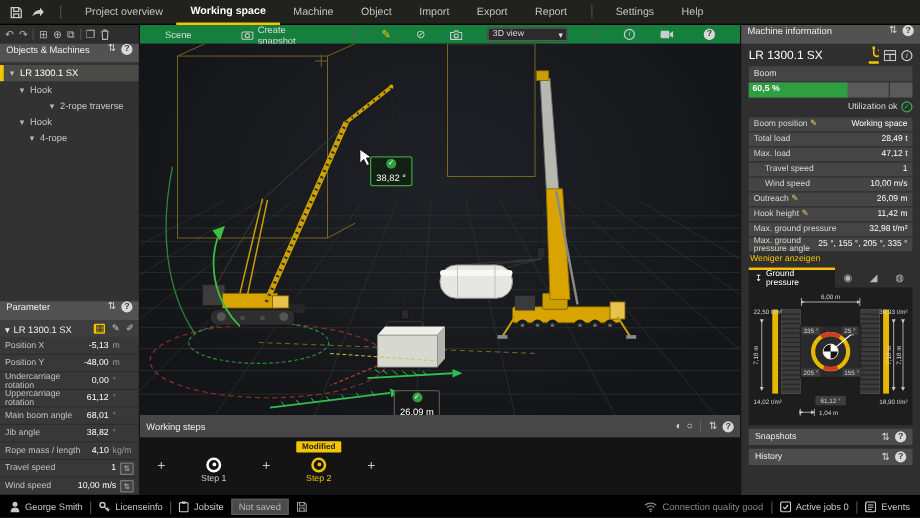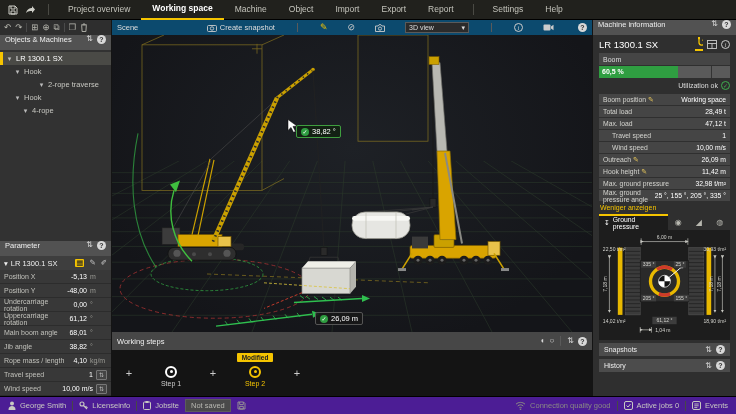--- a/index.html
+++ b/index.html
@@ -42,31 +42,31 @@
   .param-machine .sp { flex:1; }
   .picon { font-size:7.5px; color:#ccc; line-height:1; margin-left:2px; }
   .picon.active { background:#f5c400; color:#222; padding:0 1px; border-radius:1px; }
   .param-row { height:14px; display:flex; align-items:center; padding:0 4px; background:#383838; border-bottom:1px solid #2c2c2c; font-size:7px; flex:0 0 auto; }
   .param-row .lbl { flex:1; color:#c2c2bc; }
   .param-row .val { color:#fff; text-align:right; }
   .param-row .unit { width:17px; text-align:left; color:#9a9a94; margin-left:3px; }
   .stepper { width:11px; height:10px; border:1px solid #777; border-radius:1px; margin-left:3px; display:flex; align-items:center; justify-content:center; color:#bbb; font-size:6px; background:#444; }
 
   
-  .scene-header { height:15px; background:#0c4a6e; display:flex; align-items:center; padding:0 5px; font-size:7.5px; color:#ddd; gap:20px; flex:0 0 auto; }
+  .scene-header { height:15px; background:#15803d; display:flex; align-items:center; padding:0 20px; font-size:7.5px; color:#ddd; gap:20px; flex:0 0 auto; }
   .scene-header .sp { flex:1; }
   .sh-btn { display:flex; align-items:center; gap:3px; color:#ddd; }
   .sh-sep { width:1px; height:9px; background:#5a5a5a; margin:0 2px; }
   .sh-icon { font-size:9px; line-height:1; color:#ccc; }
   .sh-icon.yellow { color:#f5c400; }
   .select { height:11px; min-width:64px; background:#2b2b2b; border:1px solid #5a5a5a; display:flex; align-items:center; padding:0 3px; gap:4px; font-size:7px; color:#ddd; }
   .select .sp { flex:1; }
   .viewport { flex:1; position:relative; background:radial-gradient(ellipse at 50% 38%, #1e2126 0%, #141519 78%); overflow:hidden; }
   .viewport svg { position:absolute; inset:0; width:100%; height:100%; }
-  .badge { position:absolute; display:flex; align-items:center; gap:3px; font-size:7.5px; color:#fff; padding:1px 4px; border-radius:2px; }
+  .badge { position:absolute; display:flex; align-items:center; gap:3px; font-size:7.5px; color:#fff; padding:1px 4px; border-radius:2px;flex-direction:column; }
   .badge .check { width:8px; height:8px; border-radius:50%; background:#2f9e41; color:#fff; font-size:6px; line-height:8px; text-align:center; flex:0 0 auto; }
   .badge .check::before { content:"✓"; }
   .badge-angle { left:184px; top:90px; background:rgba(18,34,18,.92); border:1px solid #3f9e3f; }
   .badge-dist { left:203px; top:277px; background:rgba(24,24,24,.92); border:1px solid #555; }
 
   
   .ws-header { height:18px; background:#474747; display:flex; align-items:center; padding:0 5px; font-size:7.5px; color:#eee; flex:0 0 auto; }
   .ws-header .sp { flex:1; }
   .ws-body { height:46px; background:#141414; display:flex; align-items:center; padding:0 10px; flex:0 0 auto; }
   .ws-plus { color:#ccc; font-size:11px; width:14px; text-align:center; }
@@ -107,21 +107,21 @@
   .gp-tab-active { background:#1d1d1d; border-top:2px solid #f5c400; display:flex; align-items:center; gap:3px; padding:0 5px; font-size:6.8px; color:#fff; }
   .gp-tab-btn { width:21px; display:flex; align-items:center; justify-content:center; color:#b8b8b0; font-size:8px; }
   .gp-diagram { background:#1d1d1d; padding:2px; }
   .gp-diagram svg { display:block; width:100%; height:106px; }
 
   .mi-sec { height:13px; background:#4c4c4c; margin:3px 6px 0; display:flex; align-items:center; padding:0 5px; font-size:7px; color:#eee; flex:0 0 auto; }
   .mi-sec .sp { flex:1; }
   .mi-fill { flex:1; }
 
   
-  .statusbar { height:18px; background:#4c1d95; border-top:1px solid #000; display:flex; align-items:center; padding:0 8px; gap:6px; font-size:7.5px; color:#c8c8c2; flex:0 0 auto; }
+  .statusbar { height:18px; background:#000000; border-top:1px solid #000; display:flex; align-items:center; padding:0 8px; gap:6px; font-size:7.5px; color:#c8c8c2; flex:0 0 auto; }
   .sb-item { display:flex; align-items:center; gap:4px; }
   .sb-sep { width:1px; height:10px; background:#474747; }
   .sb-badge { background:#4a4a4a; border:1px solid #5c5c5c; color:#b8b8b2; padding:1px 5px; }
   .sb-dim { color:#8a8a84; }
   .sb-sp { flex:1; }
   svg.mini { display:block; }
 </style>
 </head>
 <body>
 

